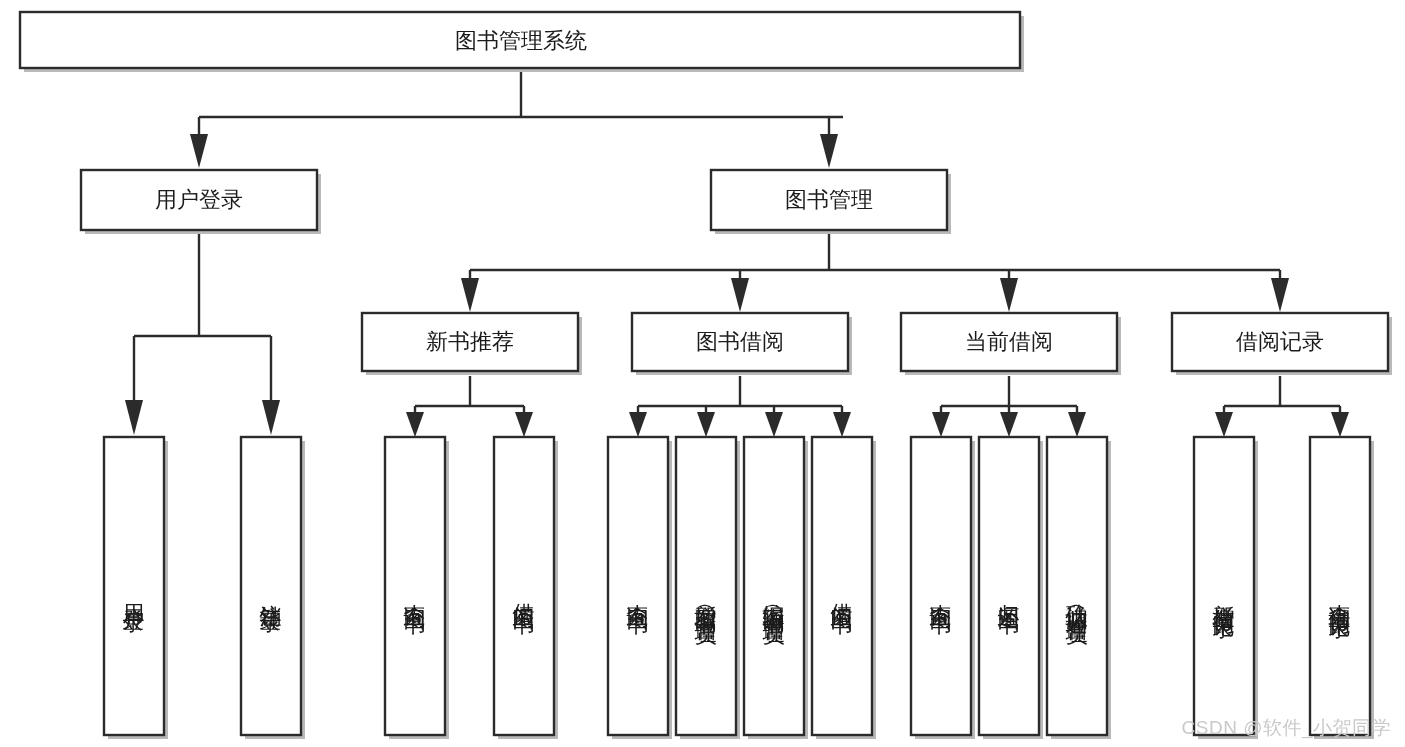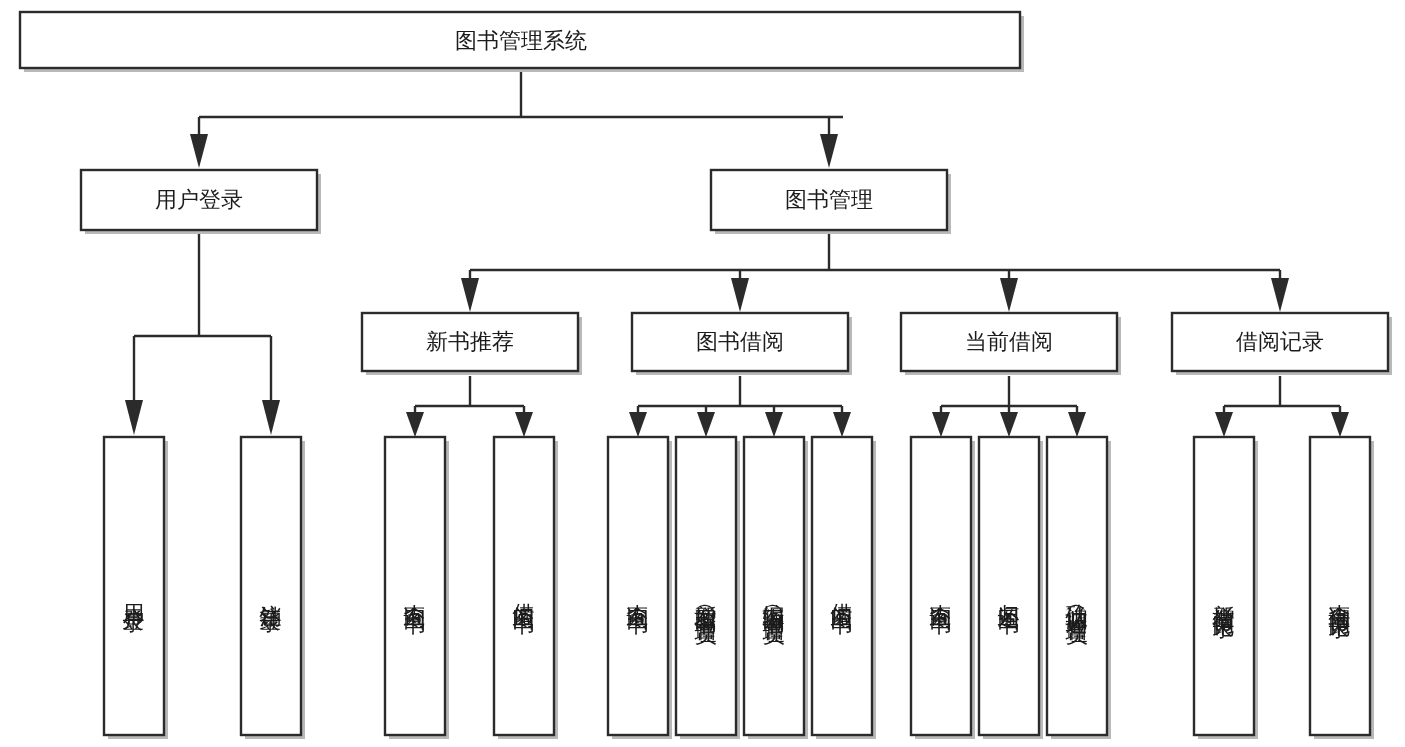--- a/index.html
+++ b/index.html
@@ -260,13 +260,14 @@
     </g>
 
     <g>
       <rect class="node-shadow" x="1314" y="441" width="60" height="298"></rect>
       <rect class="node-rect" x="1310" y="437" width="60" height="298"></rect>
       <text class="node-label-v" x="1340" y="586">查询借阅记录</text>
     </g>
 
   </svg>
 
+  <div class="watermark">CSDN @软件_小贺同学</div>
 </div>
 
 </body></html>

